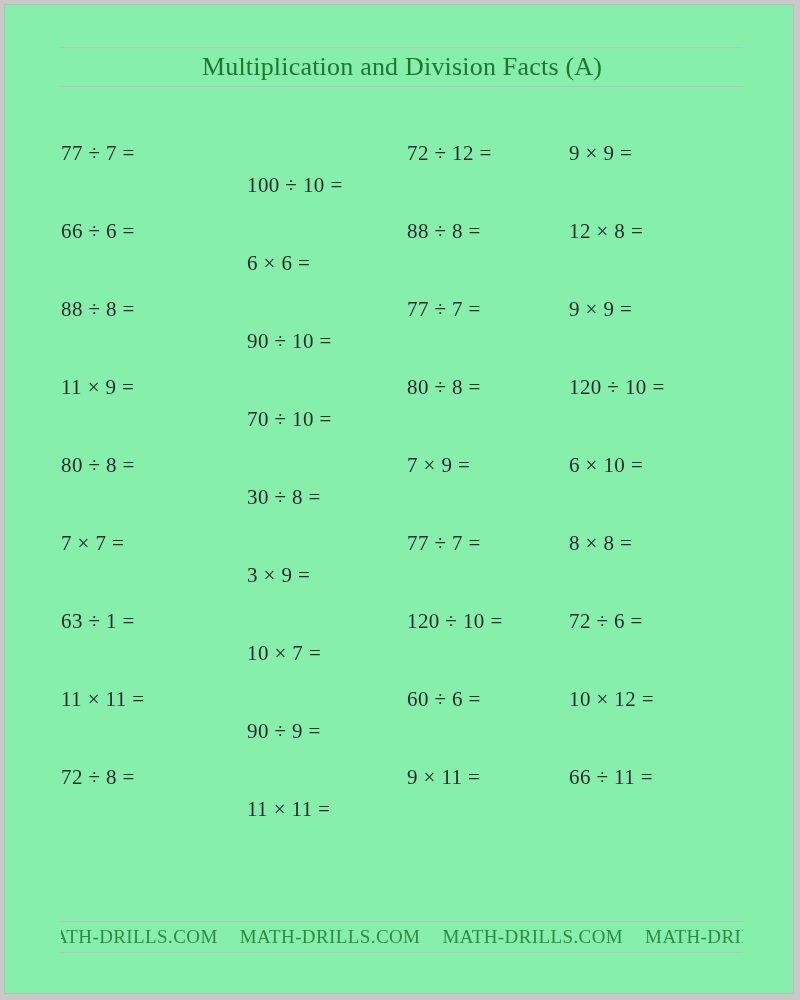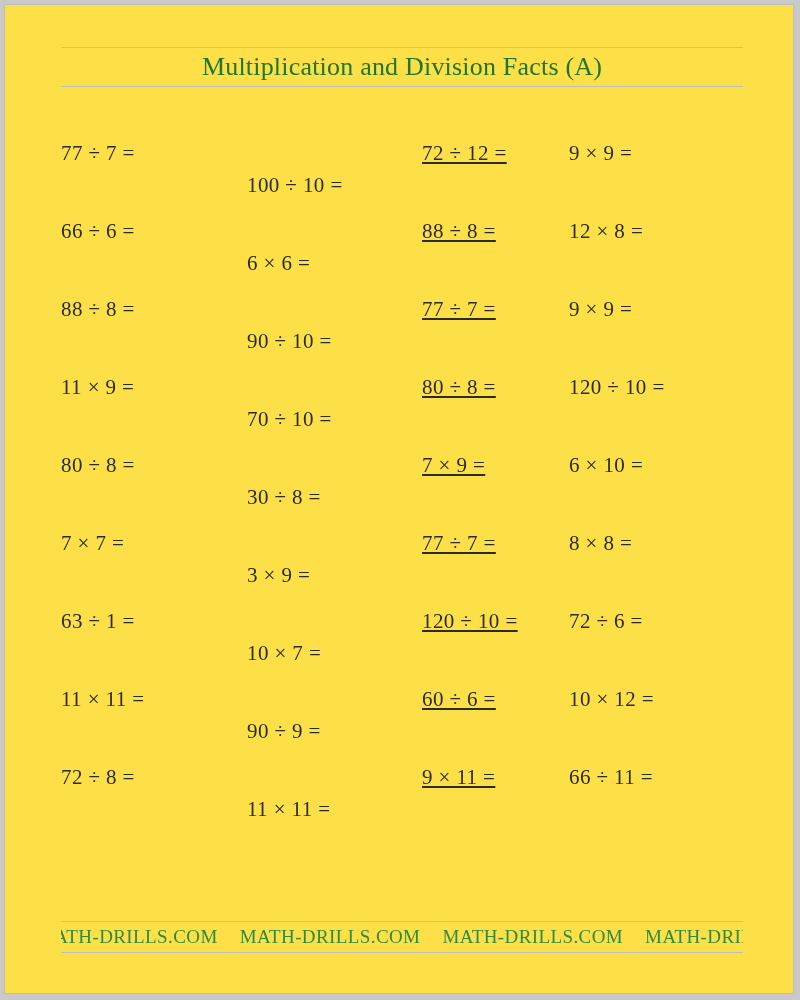--- a/index.html
+++ b/index.html
@@ -13,21 +13,21 @@
     font-family: "Liberation Serif", "DejaVu Serif", serif;
     overflow: hidden;
   }
 
   .page {
     position: absolute;
     left: 4px;
     top: 4px;
     width: 790px;
     height: 990px;
-    background: #fde047;
+    background: #86efac;
     border: 1px solid #bdbdbd;
     box-sizing: border-box;
     overflow: hidden;
   }
 
   
   .title-block {
     position: absolute;
     left: 56px;
     top: 42px;
@@ -62,21 +62,21 @@
   .cell {
     position: absolute;
     top: 18px;
     font-size: 21px;
     color: #2b2b2b;
     white-space: nowrap;
     letter-spacing: 0.4px;
   }
   .c0 { left: 56px; }
   .c1 { left: 242px; margin-top: 32px; }
-  .c2 { left: 417px; text-decoration: underline; }
+  .c2 { left: 402px; }
   .c3 { left: 564px; }
 
   
   .footer-block {
     position: absolute;
     left: 56px;
     top: 916px;
     width: 682px;
   }
   .footer-strip {

